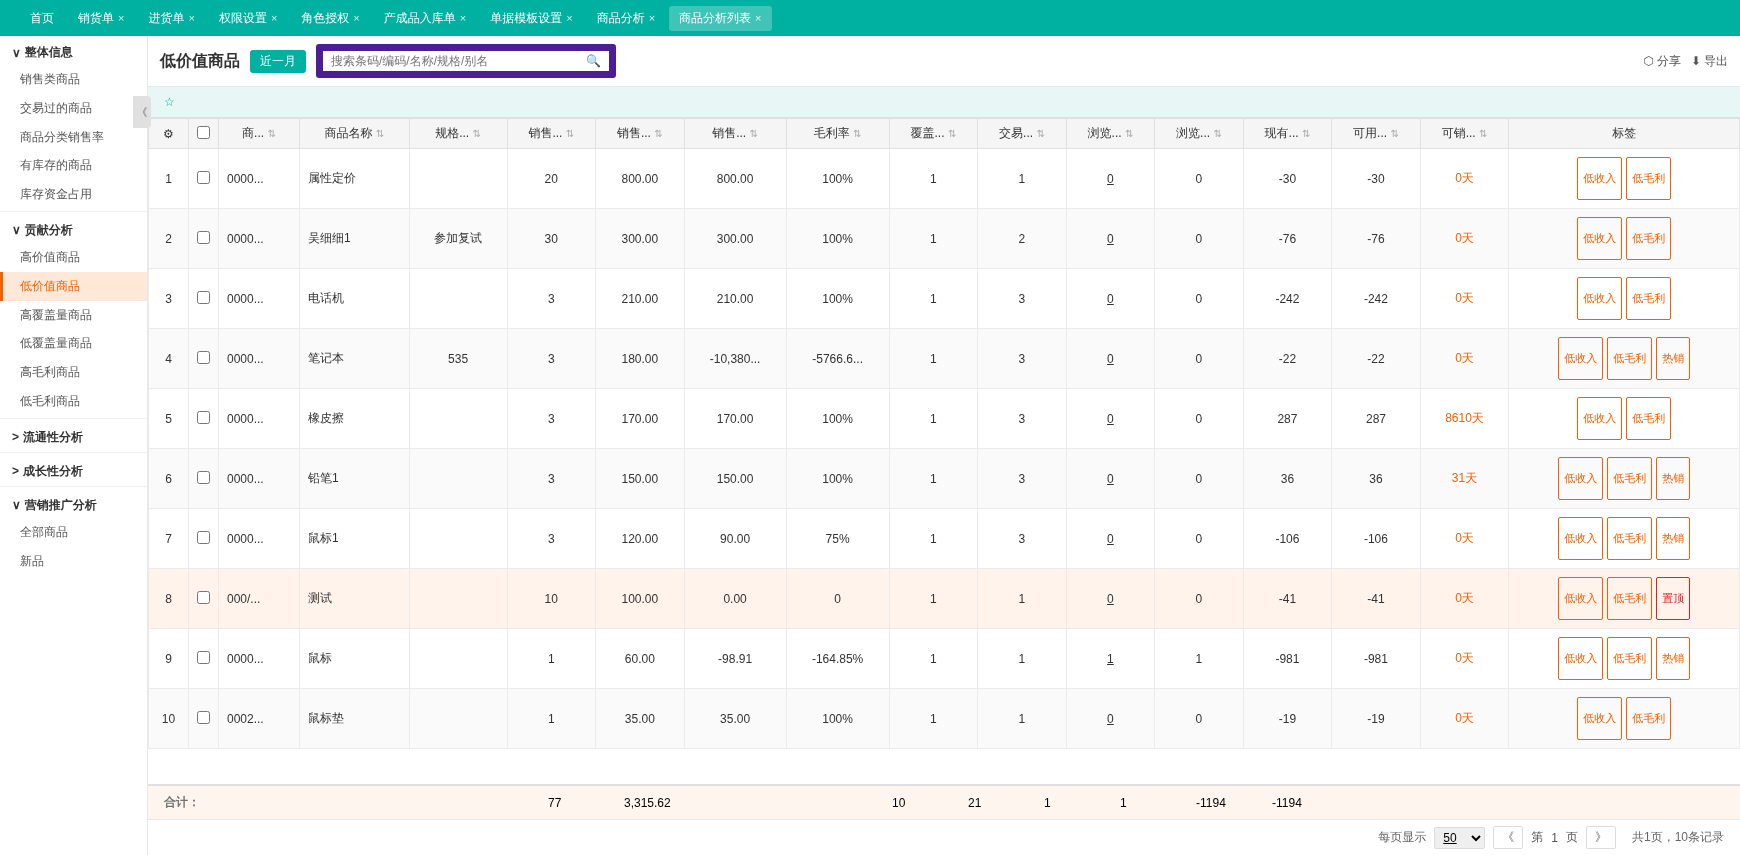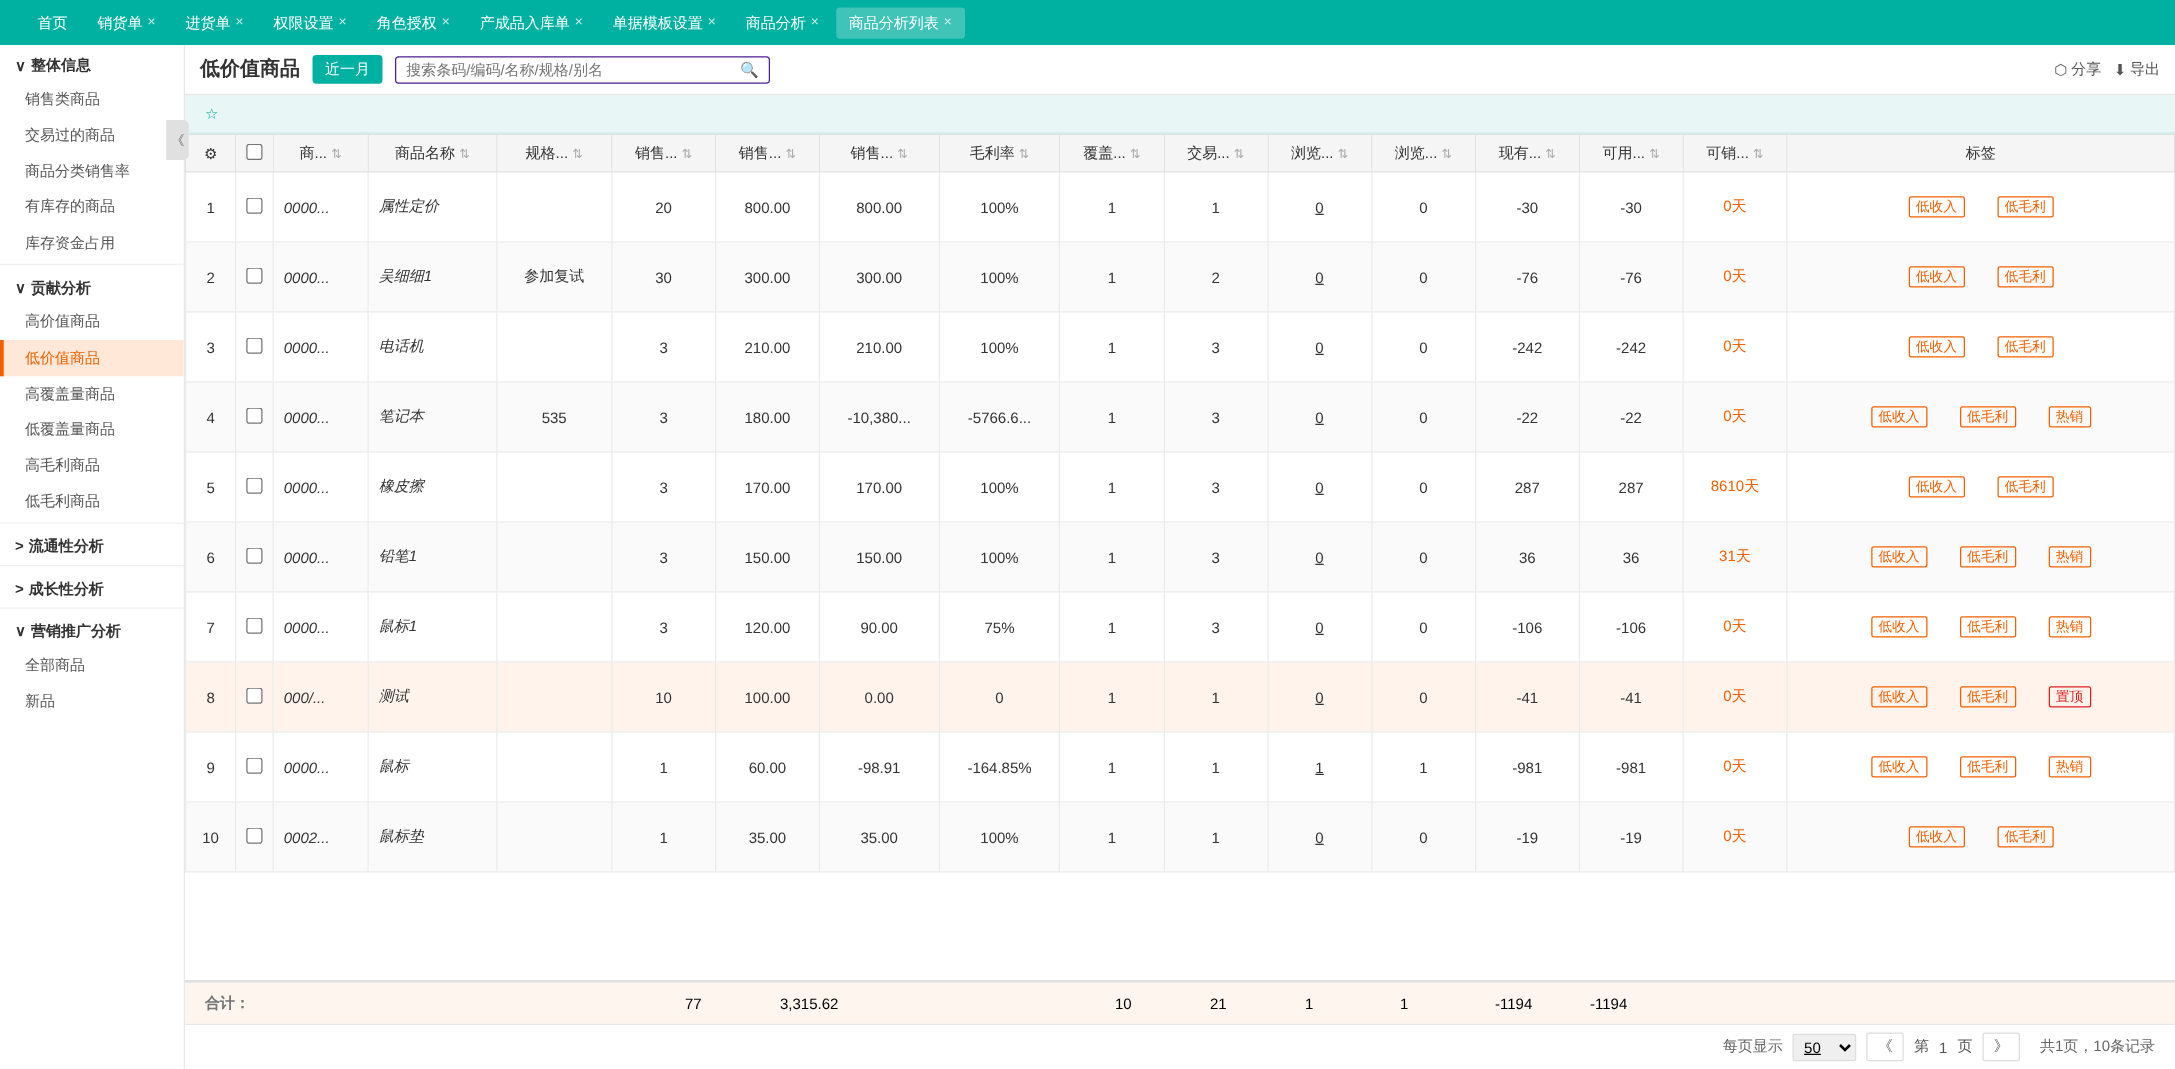--- a/index.html
+++ b/index.html
@@ -99,21 +99,21 @@
       color: #fff;
       border: none;
       padding: 3px 10px;
       border-radius: 3px;
       cursor: pointer;
       font-size: 12px;
     }
     .search-box {
       display: flex;
       align-items: center;
-      border: 1px solid #4c1d95;
+      border: 7px solid #4c1d95;
       border-radius: 3px;
       padding: 3px 8px;
       flex: 1;
       max-width: 300px;
     }
     .search-box input {
       border: none;
       outline: none;
       flex: 1;
       color: #999;
@@ -195,24 +195,24 @@
     tbody tr.row-highlight { background: #fff3ec; }
     tbody td {
       border: 1px solid #ebebeb;
       padding: 6px 8px;
       text-align: center;
       color: #333;
       white-space: nowrap;
     }
     .tag {
       display: inline-block;
-      padding: 0 5px;
+      padding: 13px 5px;
       border-radius: 2px;
       font-size: 11px;
-      margin: 13px;
+      margin: 2px;
     }
     .tag-orange { color: #f26000; border: 1px solid #f26000; }
     .tag-red { color: #e02020; border: 1px solid #e02020; }
     .underline { text-decoration: underline; cursor: pointer; color: #333; }
     .days-orange { color: #f26000; }
 
     
     .footer-bar {
       border-top: 2px solid #e0e0e0;
       background: #fdf5ee;
@@ -255,21 +255,21 @@
       border: 1px solid #ddd;
       background: #fff;
       padding: 2px 8px;
       border-radius: 2px;
       cursor: pointer;
       color: #555;
     }
     .page-info { color: #555; }
     .total-info { color: #666; margin-left: 8px; }
     .checkbox-cell { width: 30px; }
-    td.left { text-align: left; font-style: italic; }
+    td.left { text-align: left; }
     .col-settings { width: 40px; }
   </style>
 </head>
 <body>
 
 <div class="top-nav">
   <div class="nav-item">
     <span>首页</span>
   </div>
   <div class="nav-item">

